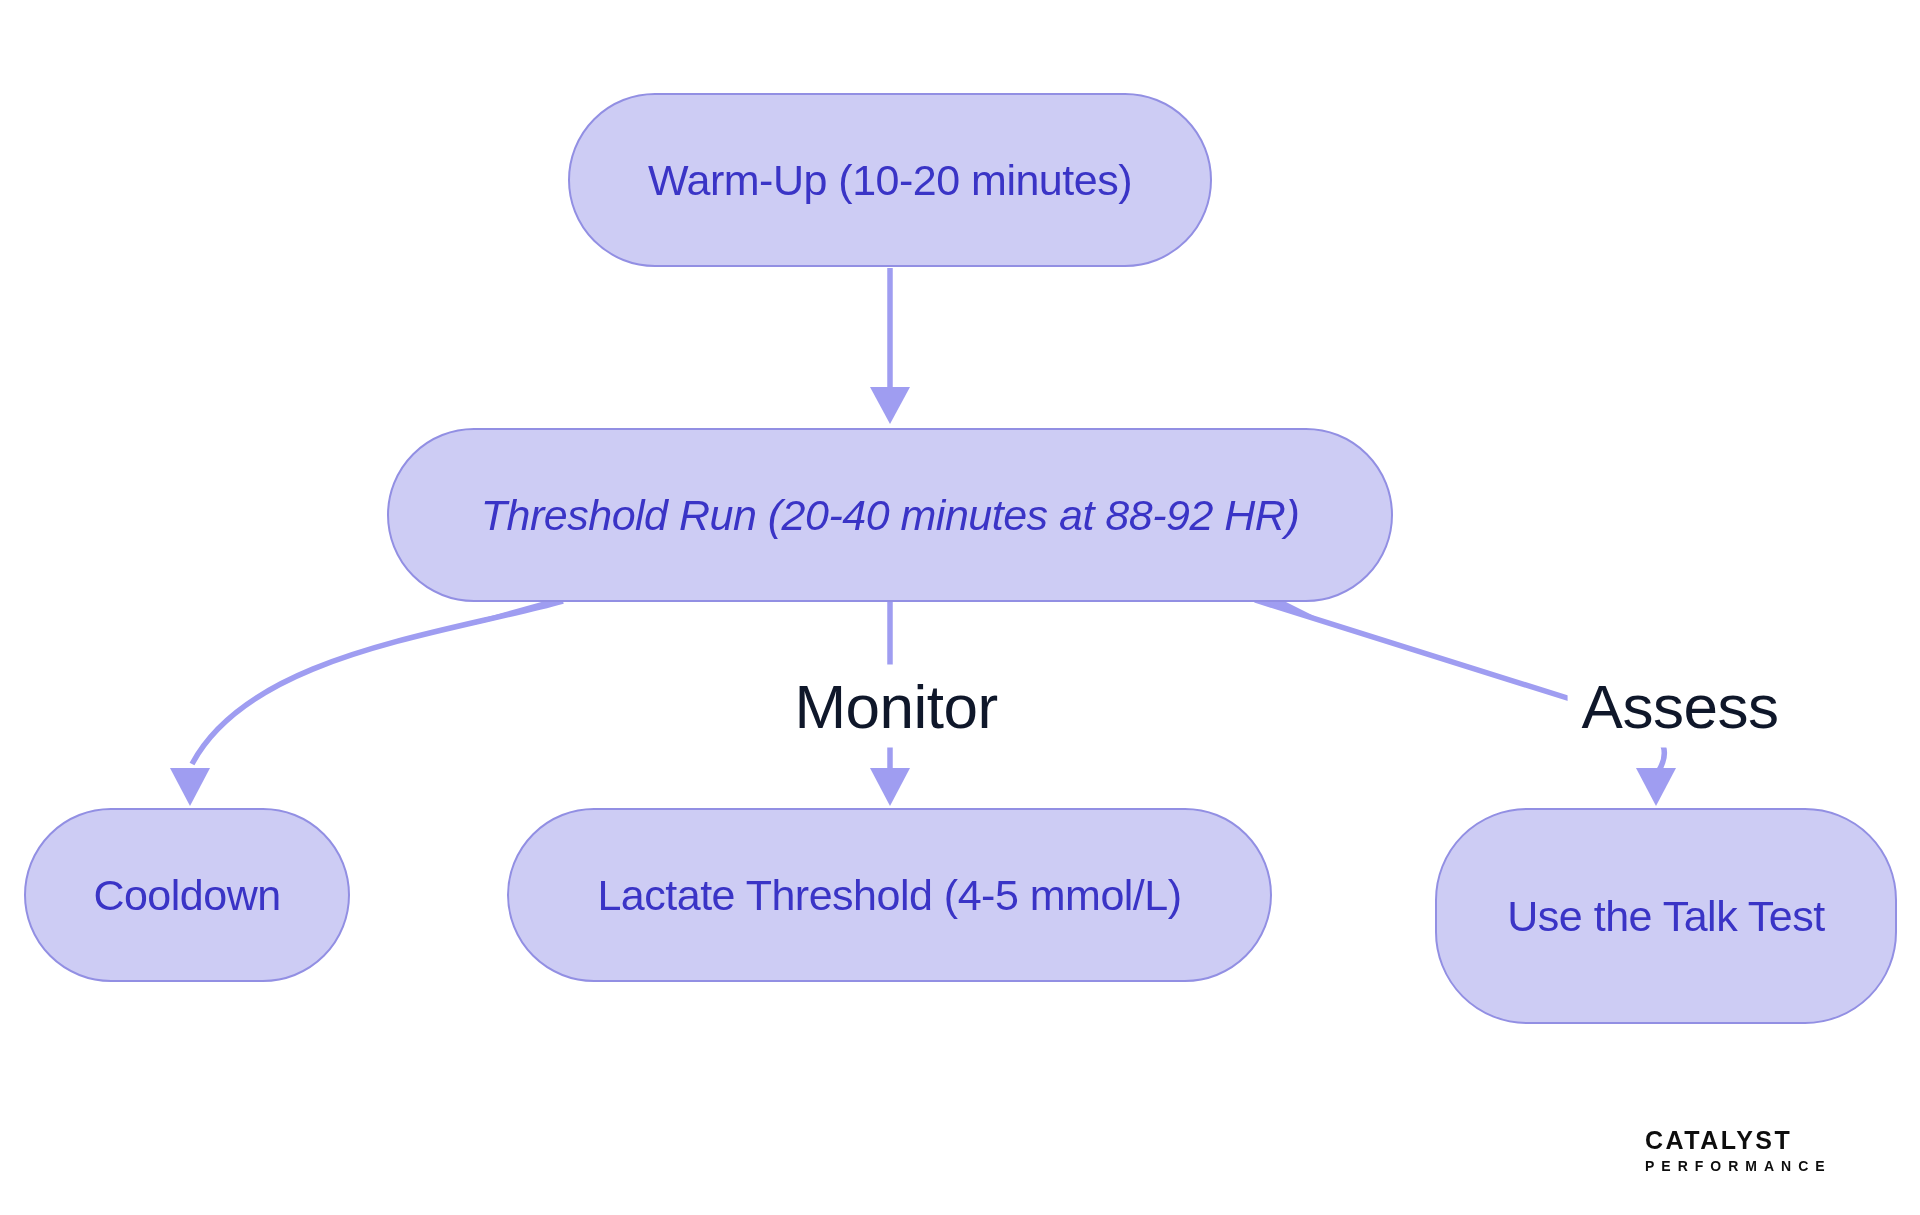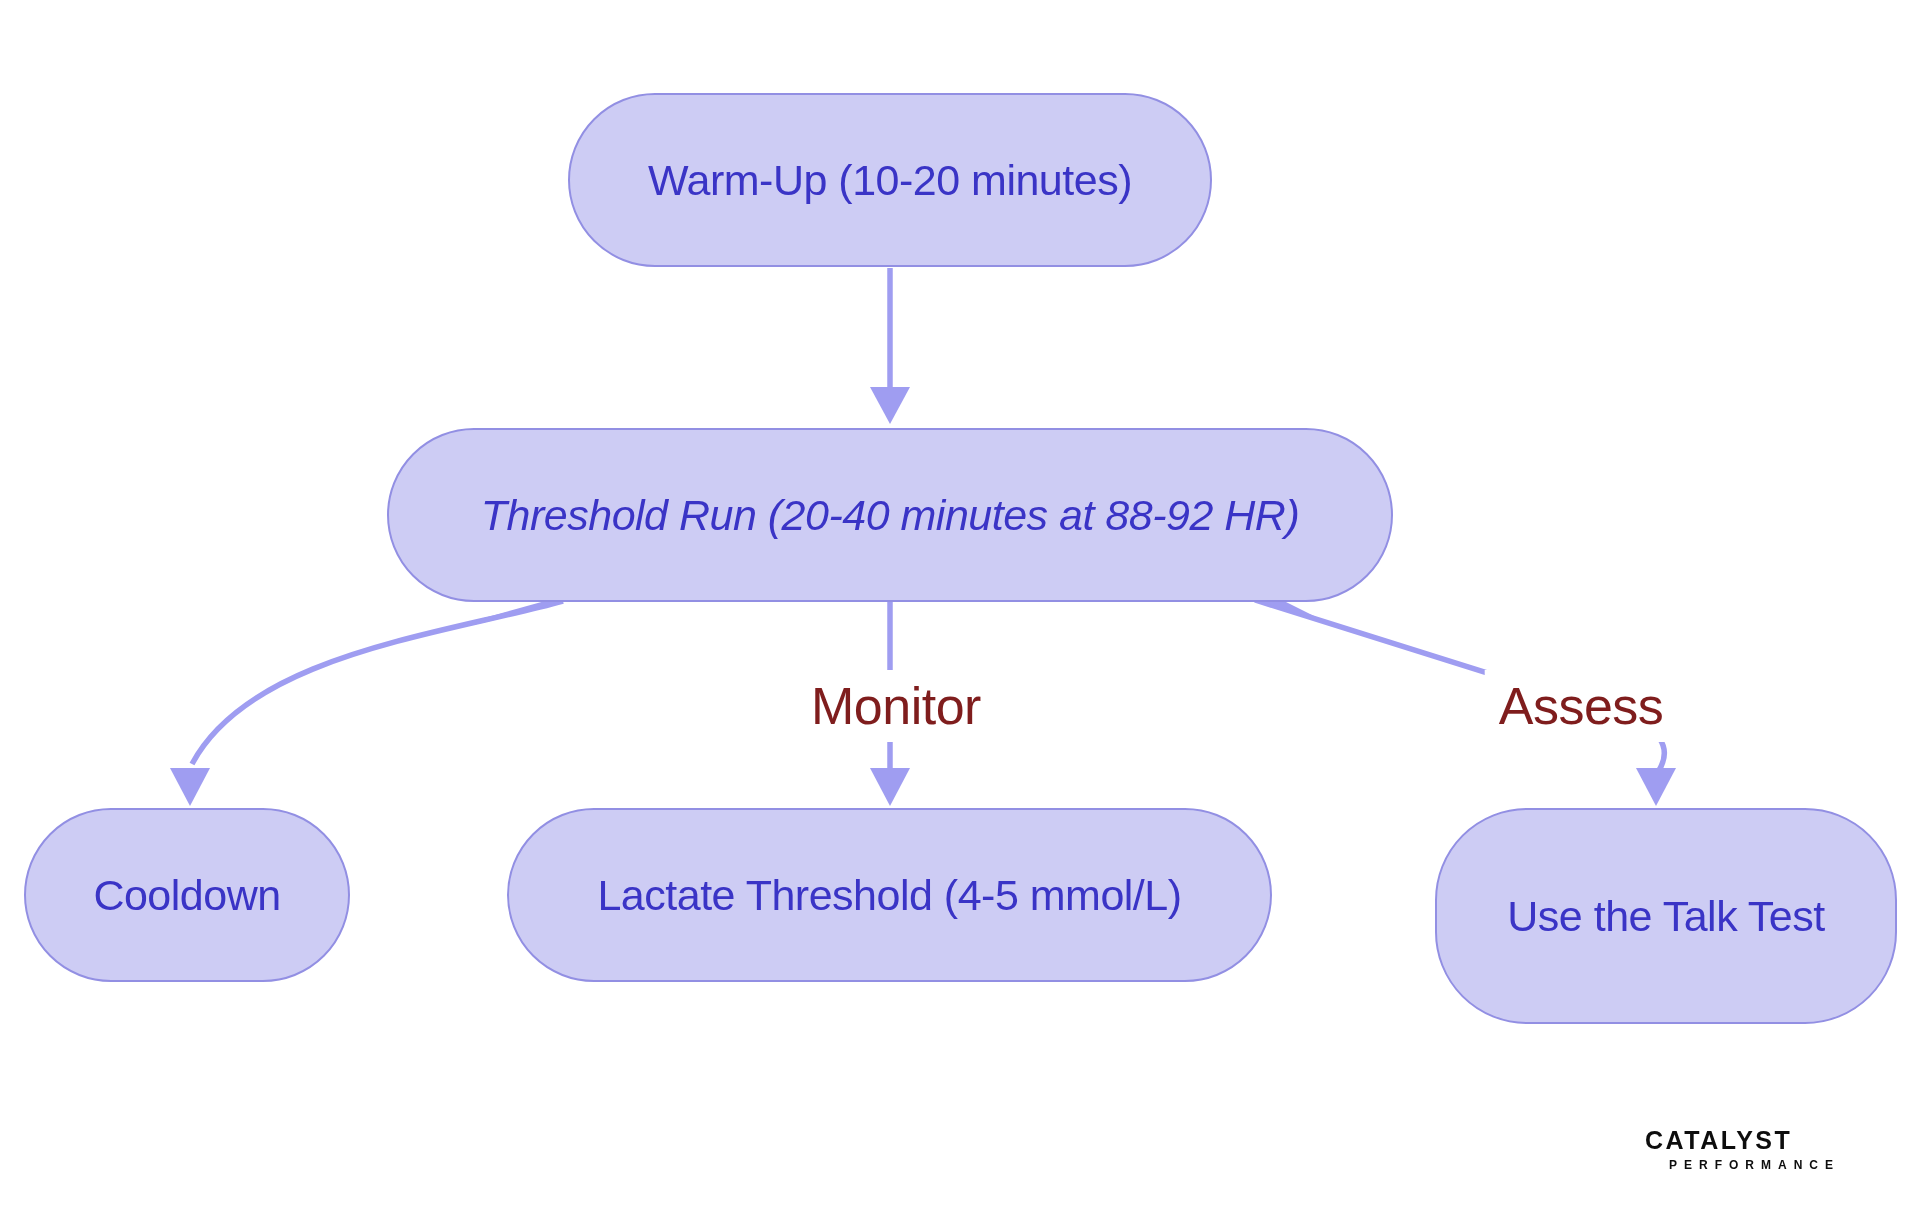--- a/index.html
+++ b/index.html
@@ -19,31 +19,31 @@
     color:#3a34c6;font-size:43px;letter-spacing:-0.5px;
     box-sizing:border-box;white-space:nowrap;text-align:right;
   }
   .node-warmup   {left:568px; top:93px;  width:644px;  height:174px;}
   .node-threshold{left:387px; top:428px; width:1006px; height:174px;font-style:italic;}
   .node-cooldown {left:24px;  top:808px; width:326px;  height:174px;}
   .node-lactate  {left:507px; top:808px; width:765px;  height:174px;}
   .node-talktest {left:1435px;top:808px; width:462px;  height:216px;}
   .edge-label{
     position:absolute;transform:translate(-50%,-50%);
-    background:#ffffff;color:#7f1d1d;font-size:52px;letter-spacing:-0.5px;
+    background:#ffffff;color:#0f172a;font-size:62px;letter-spacing:-0.5px;
     padding:6px 14px;white-space:nowrap;
   }
   .edge-label-monitor{left:896px;top:706px;}
-  .edge-label-assess{left:1581px;top:706px;}
+  .edge-label-assess{left:1680px;top:706px;}
   .logo{
     position:absolute;left:1645px;top:1128px;color:#0d0d0d;line-height:1;
     display:flex;flex-direction:column;
   }
   .logo-line1{font-size:25px;font-weight:900;letter-spacing:2.5px;}
-  .logo-line2{font-size:12px;font-weight:700;letter-spacing:7px;margin-top:6px;margin-left:24px;}
+  .logo-line2{font-size:14px;font-weight:700;letter-spacing:7px;margin-top:6px;}
 </style>
 </head>
 <body>
 
 <div class="canvas">
 
   <svg class="edges" viewBox="0 0 1920 1215" fill="none" xmlns="http://www.w3.org/2000/svg">
 
     <g>
       <path d="M890,268 L890,390" stroke="#9f9df1" stroke-width="5.5"></path>

